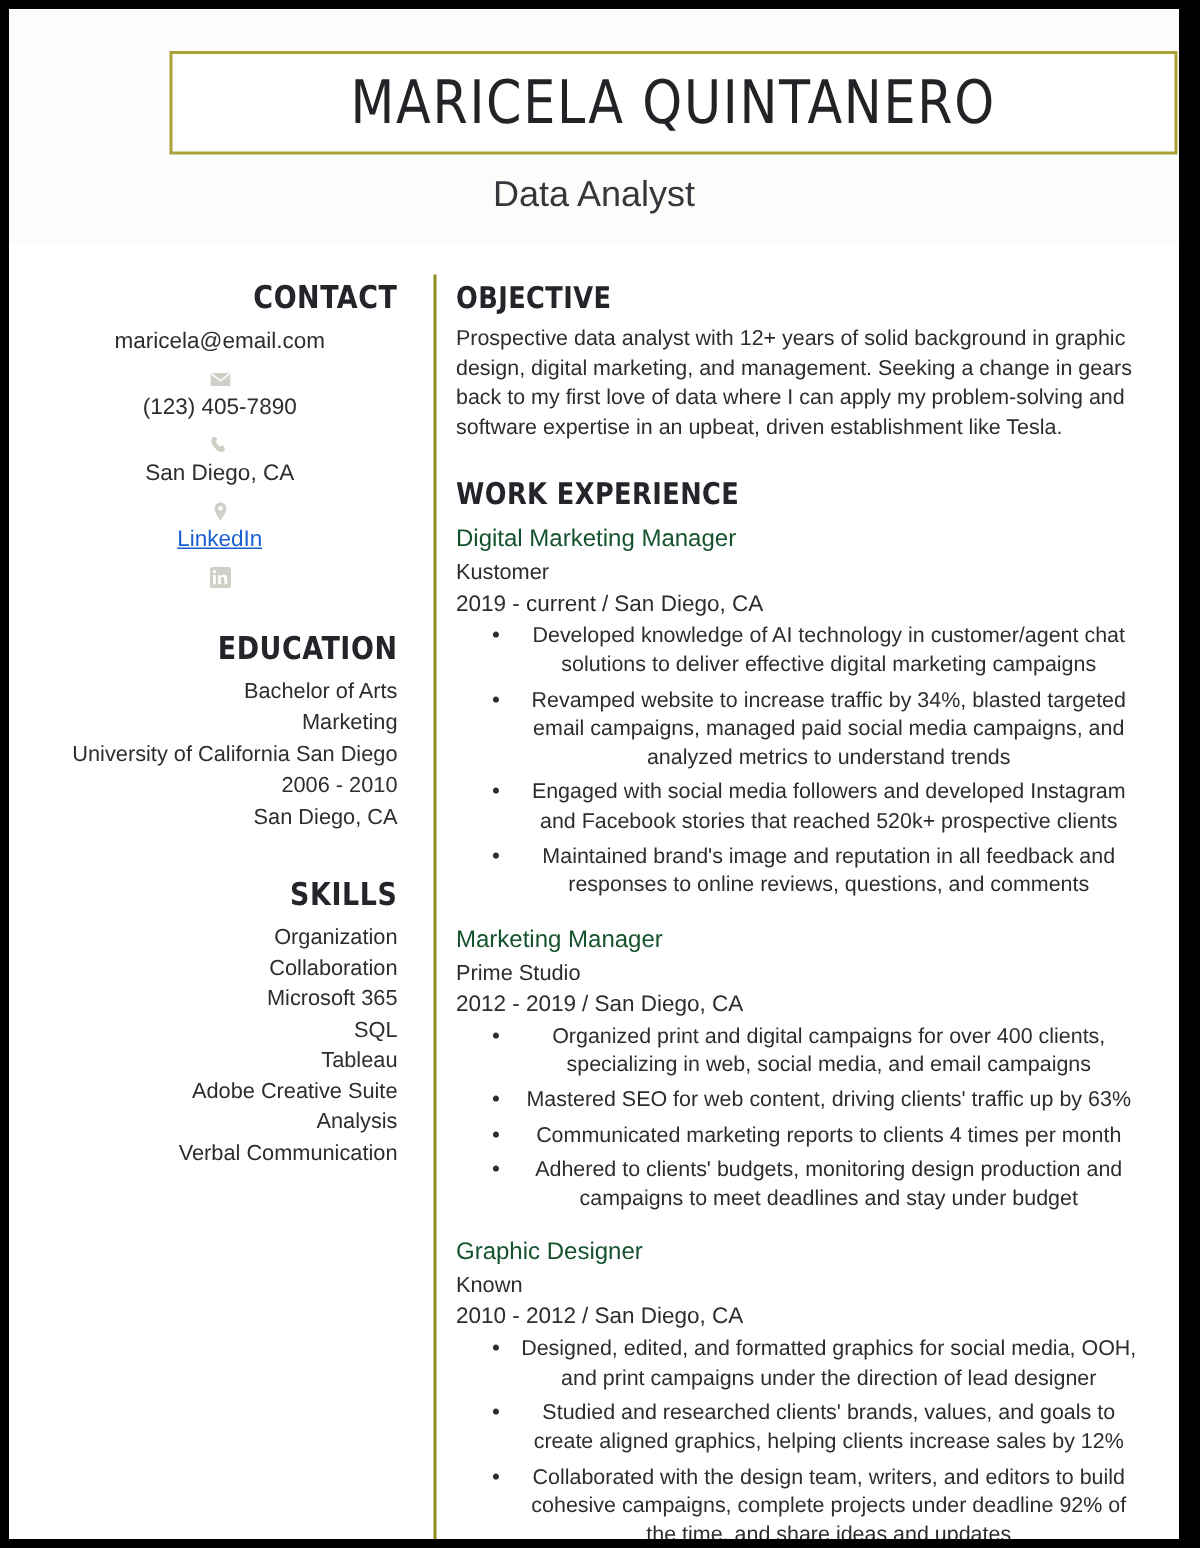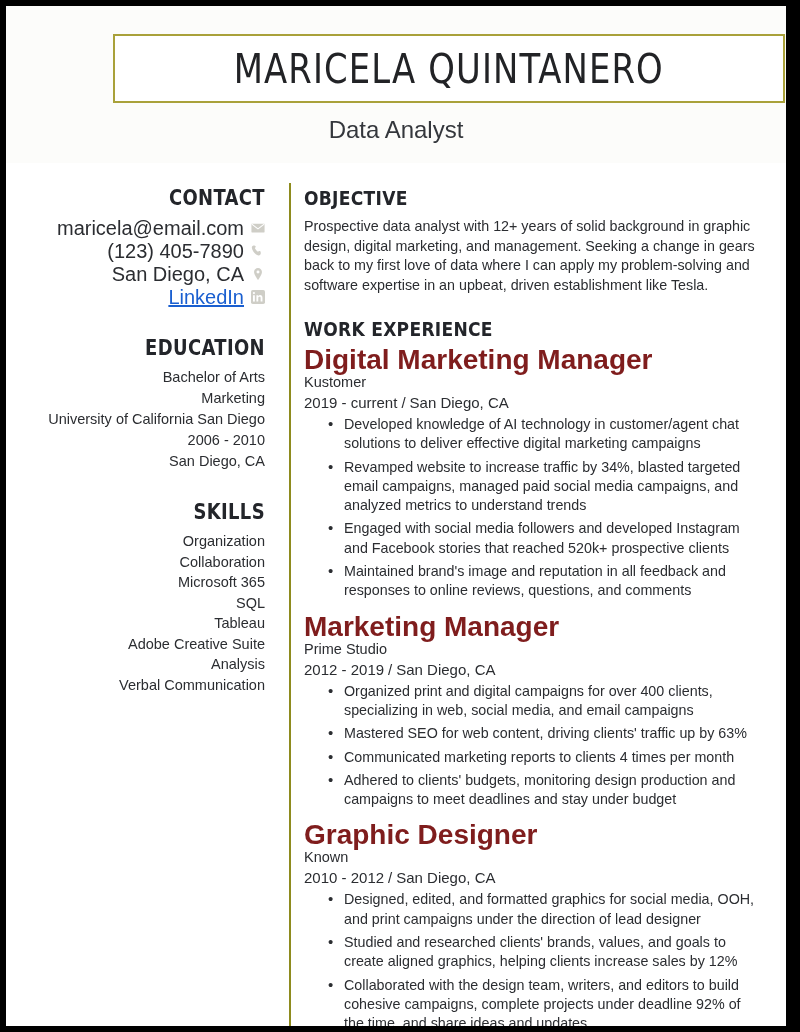--- a/index.html
+++ b/index.html
@@ -105,24 +105,25 @@
     transform: scaleX(0.95);
     transform-origin: right center;
   }
   .side-heading.sp { margin-top: 28px; }
 
   .contact-line {
     display: flex;
     align-items: center;
     justify-content: flex-end;
     gap: 7px;
-    font-size: 20px;
+    font-size: 15px;
     color: #2b2d31;
     line-height: 22px;
     margin-bottom: 1px;
+    flex-direction: column;
   }
   .contact-line .ctext { white-space: nowrap; }
   .contact-line a {
     color: #1a5fd0;
     text-decoration: underline;
   }
   .cicon {
     width: 14px;
     height: 14px;
     flex: 0 0 14px;
@@ -155,23 +156,23 @@
   .objective-text {
     font-size: 14.3px;
     line-height: 19.5px;
     color: #2b2d31;
     margin: 0 0 22px 0;
   }
   .work-heading { margin-bottom: 6px; }
 
   .job { margin-bottom: 13px; }
   .job-role {
-    font-size: 28px;
-    color: #7f1d1d;
-    font-weight: 700;
+    font-size: 16px;
+    color: #14532d;
+    font-weight: 400;
     line-height: 25px;
   }
   .job-company {
     font-size: 14.5px;
     color: #2b2d31;
     line-height: 20px;
   }
   .job-meta {
     font-size: 15px;
     color: #2b2d31;
@@ -184,20 +185,21 @@
     padding: 0 0 0 24px;
     list-style: none;
   }
   ul.bullets li {
     font-size: 14.3px;
     line-height: 19.3px;
     color: #2b2d31;
     position: relative;
     padding-left: 16px;
     margin-bottom: 4px;
+    text-align: center;
   }
   ul.bullets li::before {
     content: "\2022";
     position: absolute;
     left: 0;
     top: -1px;
     font-size: 15px;
     color: #2b2d31;
   }
 </style>

